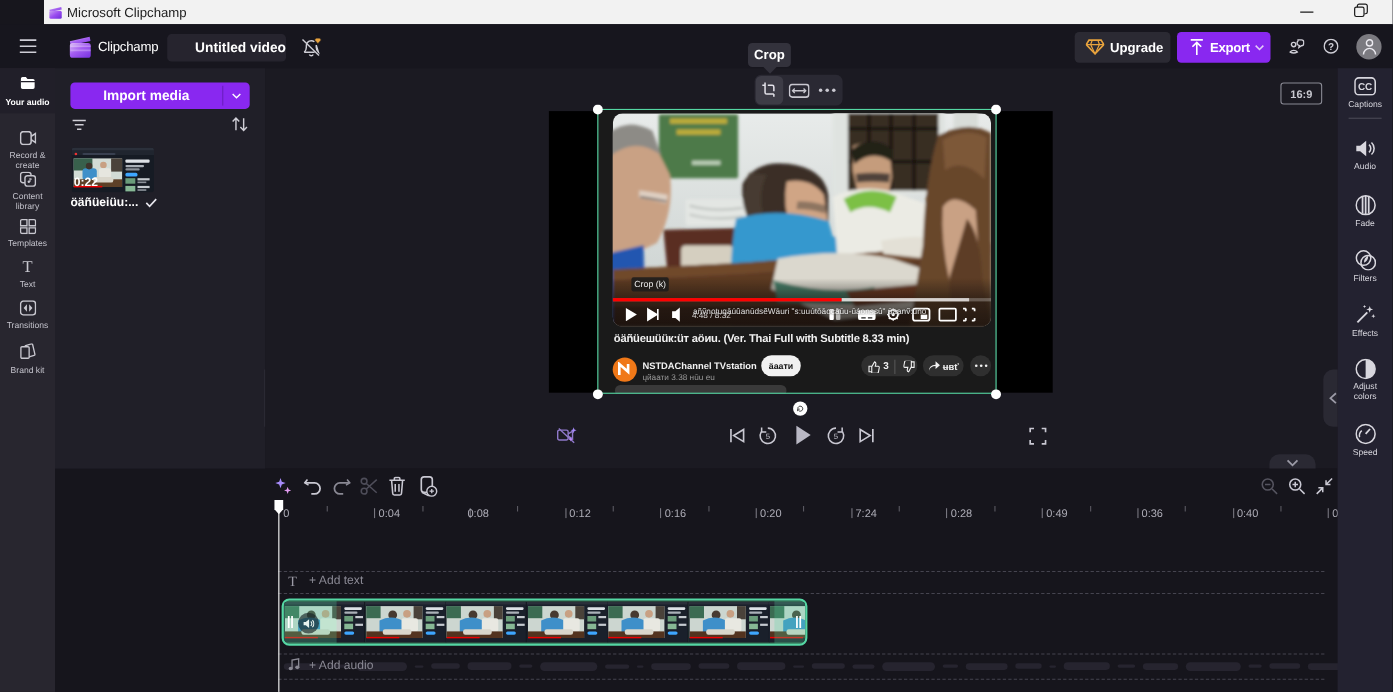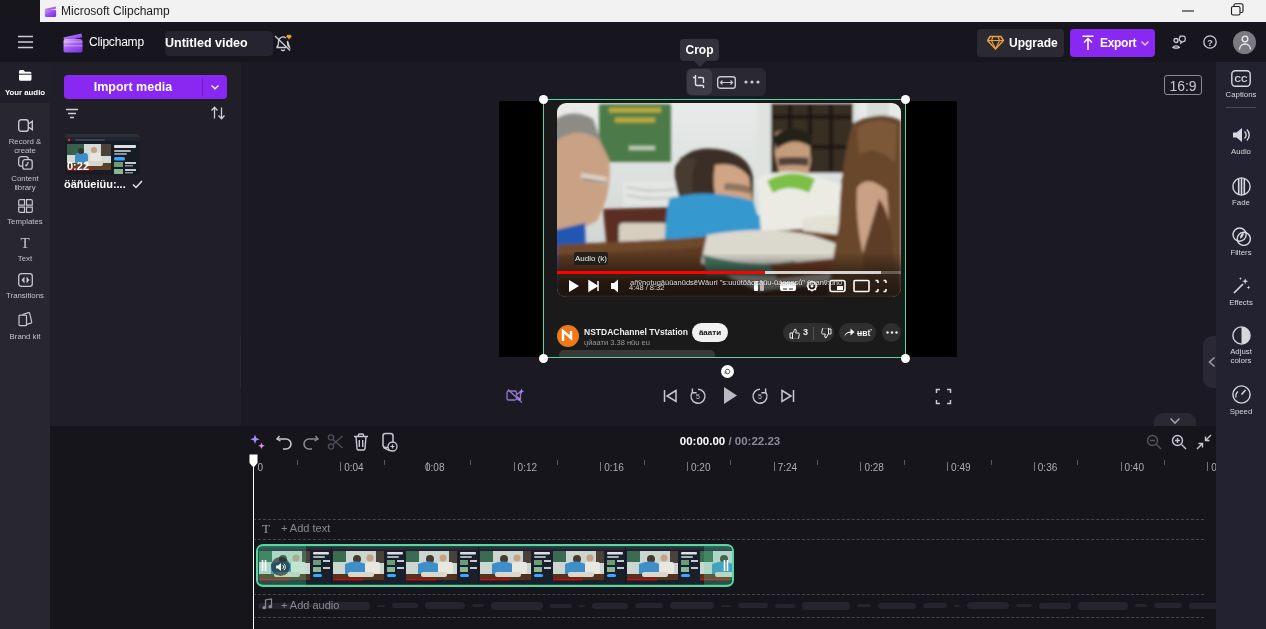--- a/index.html
+++ b/index.html
@@ -74,21 +74,21 @@
         <stop offset="0" stop-color="#d9b8f5"></stop>
             <stop offset="0.45" stop-color="#a55ef2"></stop>
             <stop offset="1" stop-color="#7a35e0"></stop>
       </linearGradient>
         </defs>
       <path d="M1.5 6.5 L19.5 2.5 L20.3 6.2 L2.2 10.2 Z" fill="url(#lg2)"></path>
       <rect x="1.5" y="8" width="19" height="13.5" rx="2.6" fill="url(#lg2)"></rect>
       <path d="M2 11 h18.5 M2 14.8 h18.5" stroke="#ffffff" stroke-opacity="0.28" stroke-width="1.4"></path>
     </svg>
     <span class="abs" style="left:89px;top:13px;font-size:12px;font-weight:normal;color:#fff;letter-spacing:-0.2px">Clipchamp</span>
-    <div class="abs" style="left:165px;top:9px;width:108px;height:25px;background:#26242e;border-radius:4px;text-align:left">
+    <div class="abs" style="left:152px;top:9px;width:108px;height:25px;background:#26242e;border-radius:4px;text-align:right">
       <span style="font-size:12.5px;font-weight:bold;color:#fff;line-height:25px">Untitled video</span>
     </div>
     <svg class="abs" style="left:272px;top:11px" width="22" height="21" viewBox="0 0 22 21">
       <g stroke="#cfced6" stroke-width="1.3" fill="none">
         <path d="M4.5 14.5 c1.5-1.2 2-2.5 2-4.5 v-1.5 a4.5 4.5 0 0 1 7.3-3.5 M15.5 8 v2 c0 2 .5 3.3 2 4.5 z M4.5 14.5 H14"></path>
         <path d="M9.3 16.5 a1.8 1.8 0 0 0 3.4 0"></path>
         <path d="M3 3 L18 17.5"></path>
       </g>
       <path d="M15.2 1.6 h3.6 l1.3 1.8 -3.1 3.3 -3.1-3.3 z" fill="#e8a33d" stroke="#17161e" stroke-width="0.7"></path>
     </svg>
@@ -233,21 +233,21 @@
       </svg>
       <g></g>
       <svg class="abs" style="left:58px;top:12px" width="16" height="4" viewBox="0 0 16 4">
         <circle cx="2" cy="2" r="1.6" fill="#c9c8d0"></circle>
           <circle cx="8" cy="2" r="1.6" fill="#c9c8d0"></circle>
           <circle cx="14" cy="2" r="1.6" fill="#c9c8d0"></circle>
       </svg>
     </div>
 
     <div class="abs" style="left:923px;top:13px;width:38px;height:20px;border:1.5px solid #8a8a94;border-radius:3px;text-align:center">
-      <span style="font-size:14px;font-weight:normal;color:#c8c8d0;line-height:20px">16:9</span>
+      <span style="font-size:10px;font-weight:bold;color:#c8c8d0;line-height:20px">16:9</span>
     </div>
 
     <div class="abs" style="left:258px;top:39px;width:458px;height:256px;background:#000"></div>
 
     <div class="abs" style="left:302px;top:37px;width:363px;height:259px;background:#1a1a1a;overflow:hidden" id="clip">
       <div class="abs" style="left:14px;top:4px;width:344px;height:194px;border-radius:9px;overflow:hidden" id="videoimg">
         <svg width="344" height="194" viewBox="0 0 344 194">
           <defs>
             <filter id="bl" x="-20%" y="-20%" width="140%" height="140%">
                 <feGaussianBlur stdDeviation="1.4"></feGaussianBlur>
@@ -304,21 +304,21 @@
             <path d="M244 116 q38 -8 66 2 l-6 16 -58 -6 z" fill="#e3e0d6"></path>
 
             <path d="M296 20 Q324 6 344 18 L344 194 L270 194 L282 120 Q284 56 296 20 z" fill="#68462c"></path>
             <path d="M300 24 Q322 12 340 22 L338 60 Q318 40 302 52 z" fill="#7d5838"></path>
             <path d="M300 85 Q310 70 330 88 L334 150 L306 152 Q298 116 300 85 z" fill="#c9a184"></path>
             <path d="M322 96 Q334 110 336 150 L344 194 L308 194 L306 150 z" fill="#5d3e27"></path>
           </g>
         </svg>
         <div class="abs" style="left:0;top:150px;width:344px;height:44px;background:linear-gradient(to bottom, rgba(20,16,14,0), rgba(18,14,12,0.55) 45%, rgba(16,12,10,0.75))"></div>
         
-        <div class="abs" style="left:17px;top:149px;width:34px;height:13px;background:#1c1c1cdd;border-radius:2px;color:#eee;font-size:8px;text-align:center;line-height:13px">Audio (k)</div>
+        <div class="abs" style="left:17px;top:149px;width:34px;height:13px;background:#1c1c1cdd;border-radius:2px;color:#eee;font-size:8px;text-align:center;line-height:13px">Crop (k)</div>
         
         <div class="abs" style="left:0;top:168px;width:344px;height:3px;background:#ffffff42"></div>
         <div class="abs" style="left:208px;top:168px;width:116px;height:3px;background:#ffffffb8"></div>
         <div class="abs" style="left:0;top:168px;width:208px;height:3px;background:#f00"></div>
         
         <svg class="abs" style="left:8px;top:175px" width="330" height="16" viewBox="0 0 330 16">
           <path d="M4 2 L14 8 L4 14 z" fill="#fff"></path>
           <path d="M24 3 L32 8 L24 13 z M33 3 V13" fill="#fff" stroke="#fff" stroke-width="1.5"></path>
           <path d="M46 5 h3 l4-3.5 v13 L49 11 h-3 z" fill="#fff"></path>
           <text x="64" y="11.5" font-size="7.5" fill="#ddd" font-family="Liberation Sans">4:48 / 8:32</text>
@@ -335,20 +335,21 @@
             <rect x="272" y="2.5" width="15" height="11" rx="2" fill="none" stroke="#fff" stroke-width="1.6"></rect>
             <rect x="279" y="8" width="6" height="4" fill="#fff"></rect>
             <rect x="296" y="2.5" width="15" height="11" rx="1" fill="none" stroke="#fff" stroke-width="1.6"></rect>
             <path d="M320 2.5 h-2.5 M320 2.5 v2.5 M325.5 2.5 h2.5 M328 2.5 v2.5 M320 13.5 h-2.5 M320 13.5 v-2.5 M325.5 13.5 h2.5 M328 13.5 v-2.5" stroke="#fff" stroke-width="1.6" fill="none"></path>
           </g>
         </svg>
         
         <div class="abs" style="left:73px;top:175px;width:215px;font-size:7.5px;color:#fff;opacity:0.85;text-shadow:0 0 2px #000;overflow:hidden;white-space:nowrap">añṽnotuqāúûanūdsẽWāuri "s:uuútōāосāūu-ūáonssū́" ūаanṽ:uno</div>
       </div>
 
+      <div class="abs" style="left:15px;top:204px;width:345px;font-size:10.2px;font-weight:bold;color:#f1f1f1;letter-spacing:-0.2px;white-space:nowrap">öäñüешüüк:üт аöиu. (Ver. Thai Full with Subtitle 8.33 min)</div>
 
       <div class="abs" style="left:14px;top:226px;width:22px;height:22px;border-radius:50%;background:#f07818"></div>
       <svg class="abs" style="left:18px;top:230px" width="14" height="14" viewBox="0 0 14 14">
         <path d="M2 12 V2 l8 7 V2" stroke="#fff" stroke-width="2.4" fill="none"></path>
       </svg>
       <div class="abs" style="left:41px;top:228px;font-size:8.5px;font-weight:bold;color:#f1f1f1;white-space:nowrap">NSTDAChannel TVstation</div>
       <div class="abs" style="left:41px;top:239px;font-size:7.5px;color:#9a9a9a;white-space:nowrap">ųйаати 3.38 нūu еu</div>
       <div class="abs" style="left:149px;top:224px;width:36px;height:19px;background:#f1f1f1;border-radius:10px;text-align:center;font-size:8px;font-weight:bold;color:#111;line-height:19px">äаати</div>
       <div class="abs" style="left:240px;top:224px;width:51px;height:19px;background:#2f2f2f;border-radius:10px">
         <svg class="abs" style="left:6px;top:5px" width="11" height="11" viewBox="0 0 11 11">
@@ -454,21 +455,20 @@
         <path d="M1 3.5 H15 M5.5 3.5 V2 a1 1 0 0 1 1-1 h3 a1 1 0 0 1 1 1 v1.5 M3 3.5 l1 12 a1.5 1.5 0 0 0 1.5 1.5 h5 a1.5 1.5 0 0 0 1.5-1.5 l1-12"></path>
         <path d="M6.3 7 v7 M9.7 7 v7"></path>
       </g>
     </svg>
     <svg class="abs" style="left:329px;top:6px" width="20" height="20" viewBox="0 0 20 20">
       <rect x="4" y="1.5" width="10" height="14" rx="2.5" fill="none" stroke="#c9c8d2" stroke-width="1.5"></rect>
       <path d="M4.5 15.5 l5.5 2.8 a1.2 1.2 0 0 0 1.7 -.7 l.3 -1" fill="none" stroke="#c9c8d2" stroke-width="1.5"></path>
       <circle cx="13.5" cy="14.5" r="4.5" fill="#16151c" stroke="#c9c8d2" stroke-width="1.3"></circle>
       <path d="M13.5 12.5 v4 M11.5 14.5 h4" stroke="#c9c8d2" stroke-width="1.2"></path>
     </svg>
-    <span class="abs" style="left:495px;top:9px;width:370px;text-align:center;font-size:11.5px;font-weight:bold"><span style="color:#fff">00:00.00</span><span style="color:#8a8994"> / 00:22.23</span></span>
     <svg class="abs" style="left:1096px;top:8px" width="16" height="16" viewBox="0 0 16 16">
       <circle cx="6.5" cy="6.5" r="5" stroke="#55545f" stroke-width="1.4" fill="none"></circle>
       <path d="M10.5 10.5 L15 15 M4 6.5 h5" stroke="#55545f" stroke-width="1.4" fill="none"></path>
     </svg>
     <svg class="abs" style="left:1121px;top:8px" width="16" height="16" viewBox="0 0 16 16">
       <circle cx="6.5" cy="6.5" r="5" stroke="#c9c8d2" stroke-width="1.4" fill="none"></circle>
       <path d="M10.5 10.5 L15 15 M4 6.5 h5 M6.5 4 v5" stroke="#c9c8d2" stroke-width="1.4" fill="none"></path>
     </svg>
     <svg class="abs" style="left:1146px;top:8px" width="16" height="16" viewBox="0 0 16 16">
       <g stroke="#c9c8d2" stroke-width="1.4" fill="none">

